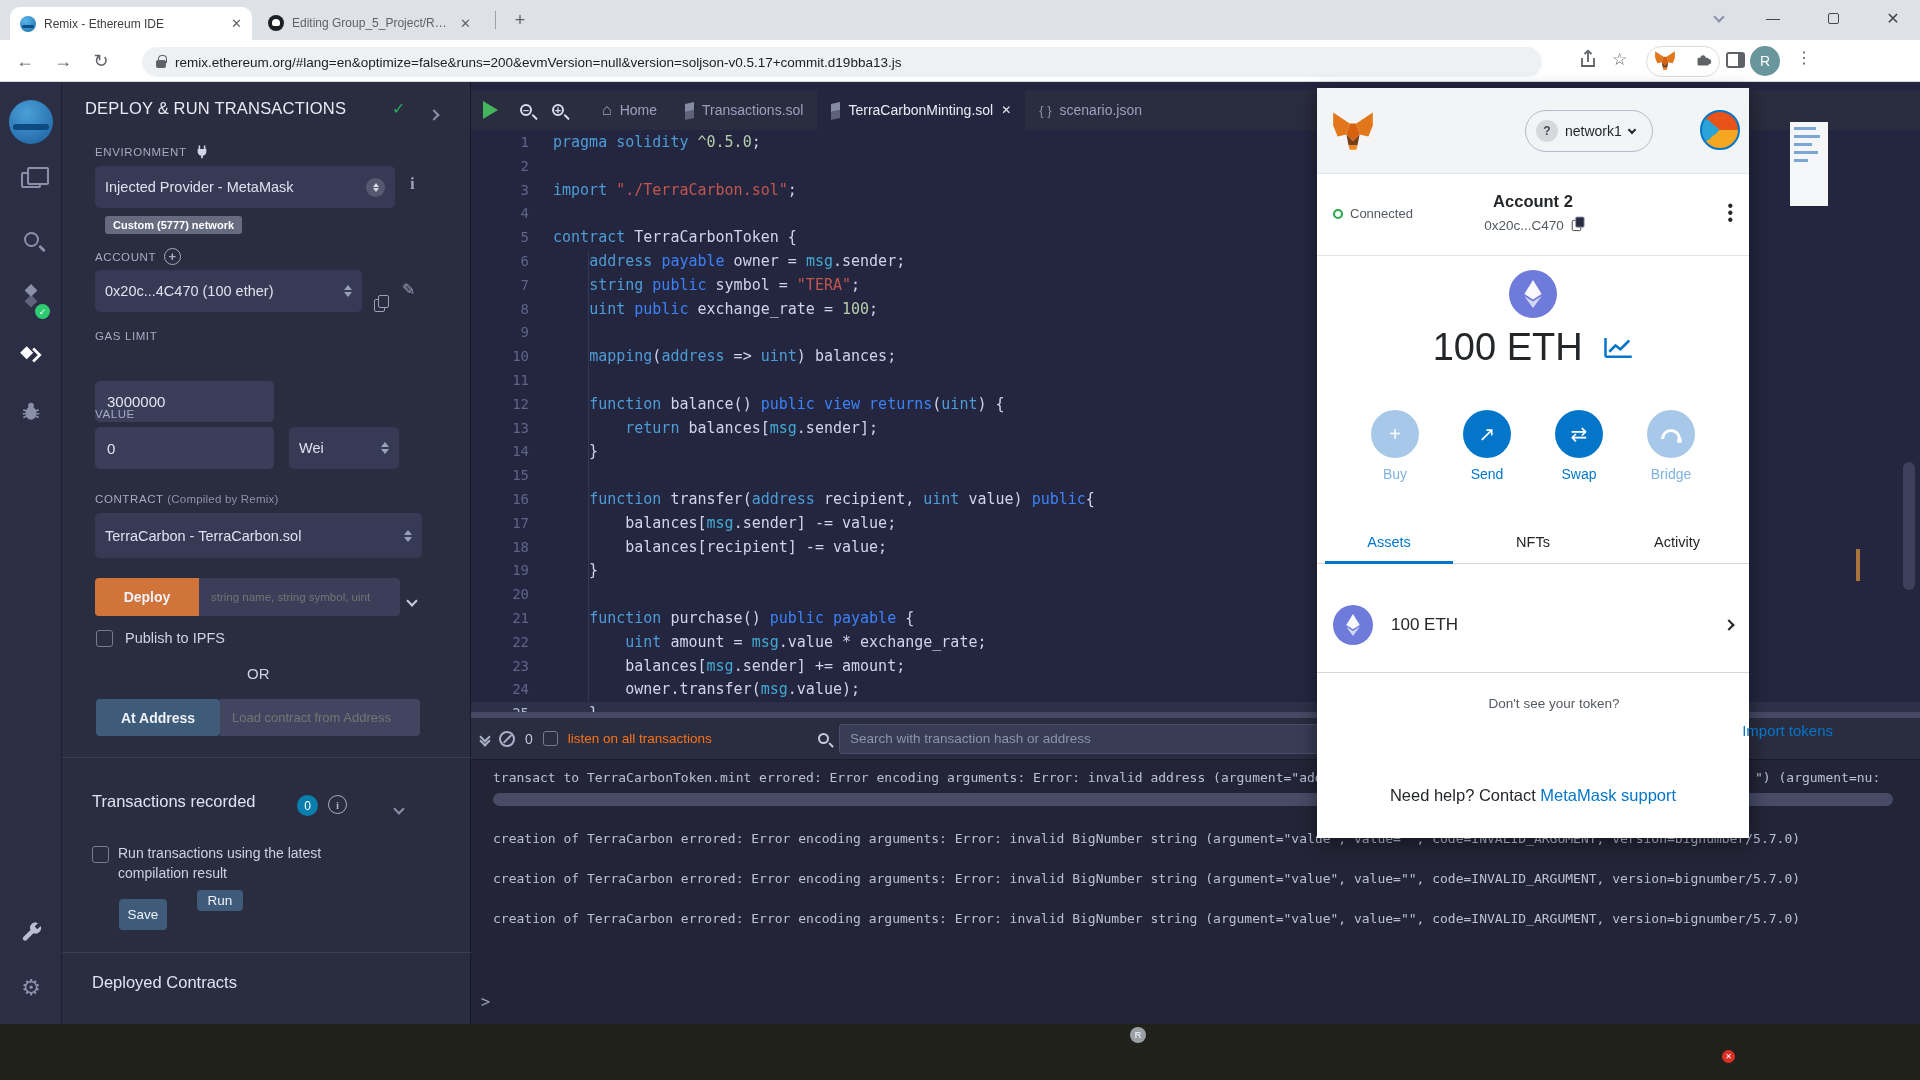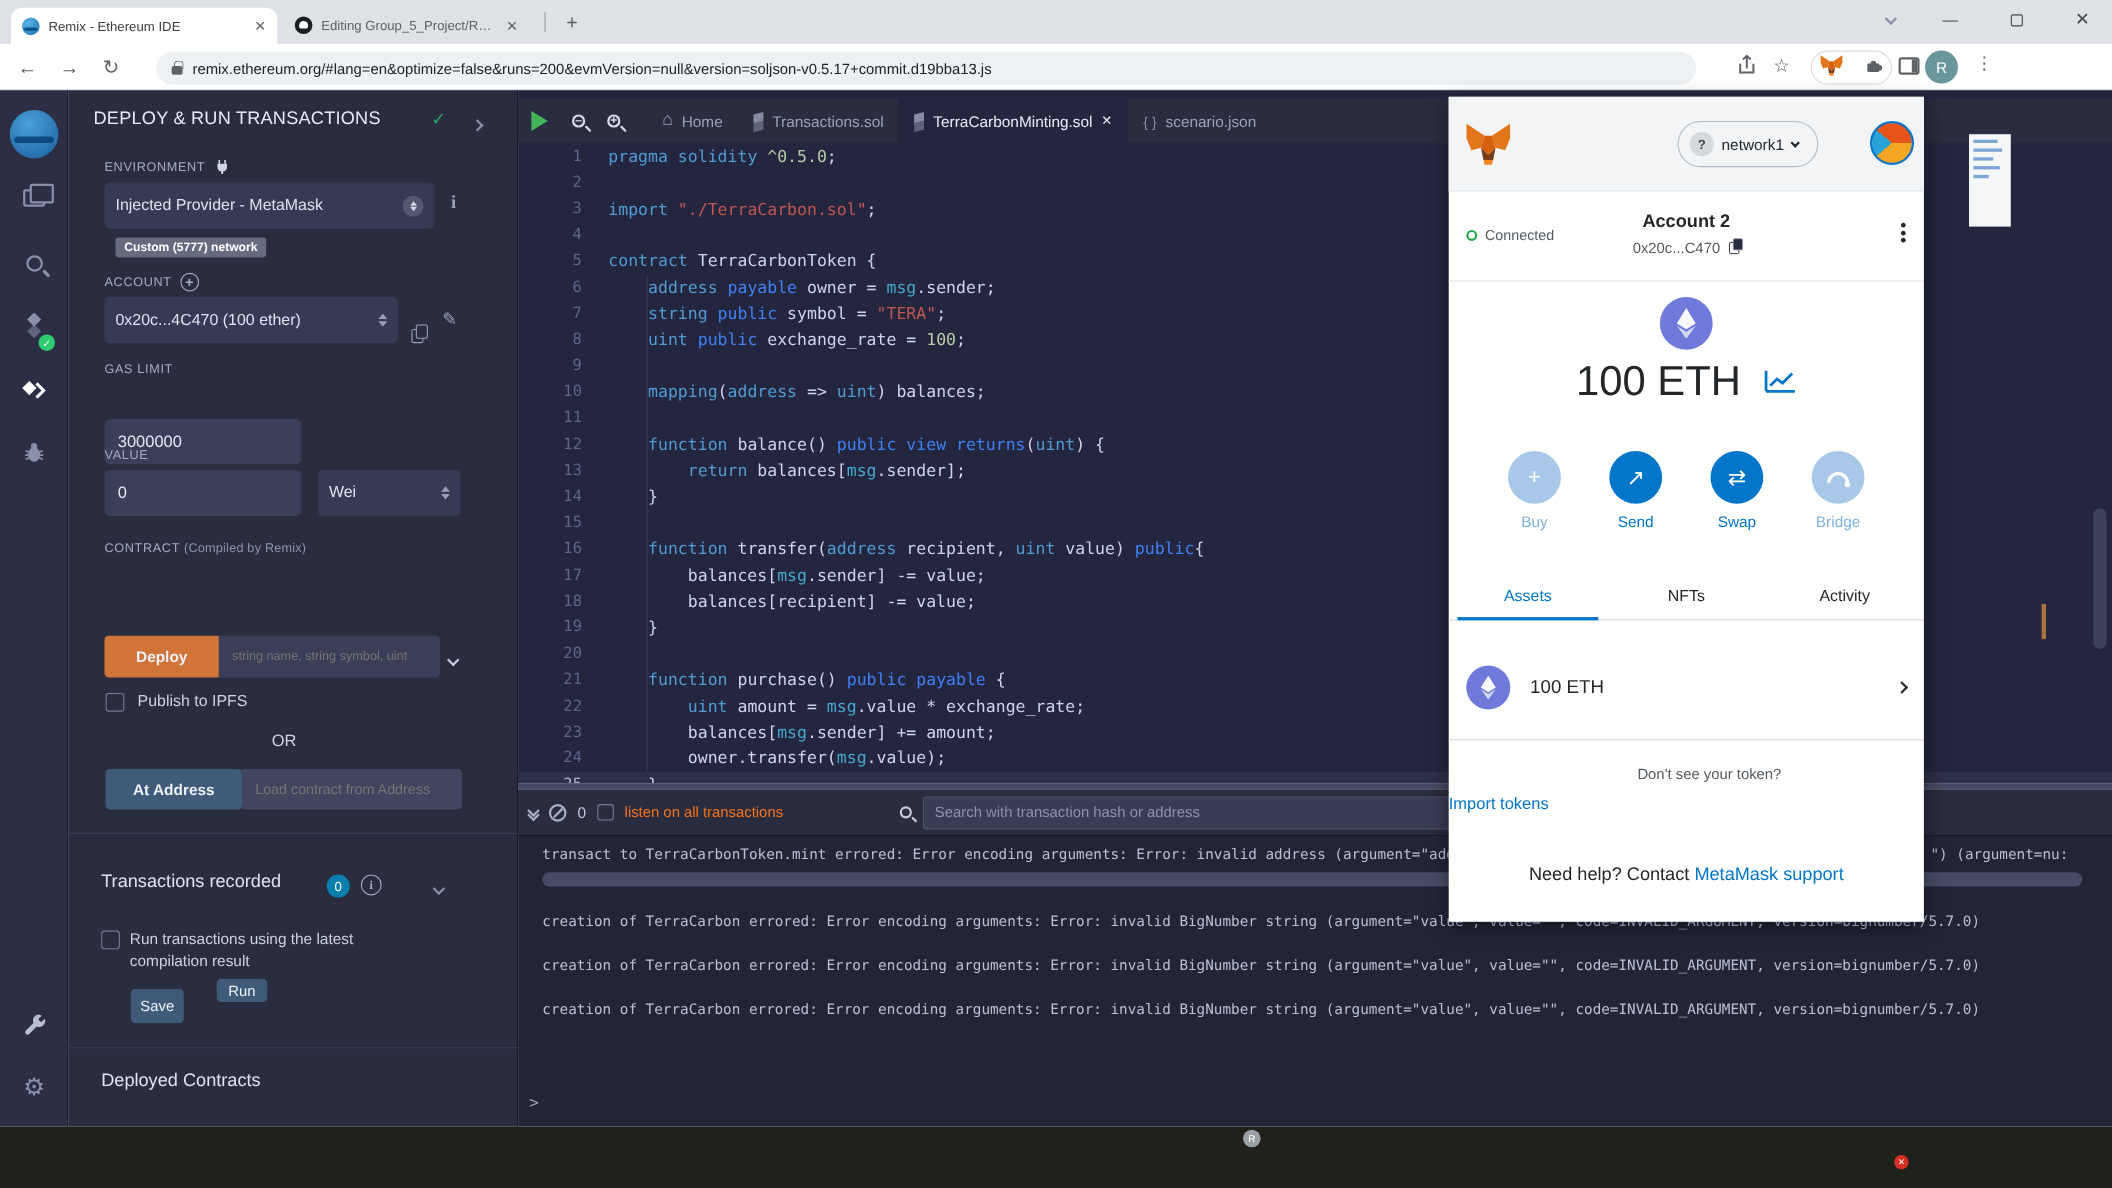--- a/index.html
+++ b/index.html
@@ -295,31 +295,38 @@
       </span>
   </div>
   <div class="abs copy-ic" style="left:374px;top:283px;"></div>
   <div class="abs" style="left:402px;top:280px;color:#9aa0b8;font-size:16px;">✎</div>
 
   <div class="abs plabel" style="left:95px;top:330px;">GAS LIMIT</div>
   <input class="abs pinput" style="left: 95px; top: 349px; width: 179px; height: 41px; margin-top: 32px;" readonly="" value="3000000">
 
   <div class="abs plabel" style="left:95px;top:408px;">VALUE</div>
   <input class="abs pinput" style="left: 95px; top: 427px; width: 179px; height: 42px;" readonly="" value="0">
-  <div class="abs pselect" style="left:289px;top:427px;width:130px;height:42px;">
+  <div class="abs pselect" style="left:289px;top:427px;width:110px;height:42px;">
     <span>Wei</span>
     <span class="stepper">
         <span class="tri-up"></span>
         <span class="tri-dn"></span>
       </span>
   </div>
 
   <div class="abs plabel" style="left:95px;top:493px;">
     <span>CONTRACT</span>
     <span style="text-transform:none;letter-spacing:.2px;color:#8d93ad;">(Compiled by Remix)</span>
+  </div>
+  <div class="abs pselect" style="left:95px;top:513px;width:327px;height:45px;">
+    <span>TerraCarbon - TerraCarbon.sol</span>
+    <span class="stepper">
+        <span class="tri-up"></span>
+        <span class="tri-dn"></span>
+      </span>
   </div>
 
   <div class="abs btn btn-deploy" style="left:95px;top:578px;width:104px;height:38px;">Deploy</div>
   <input class="abs pinput" style="left: 199px; top: 578px; width: 201px; height: 38px; border-radius: 0px 4px 4px 0px; font-size: 11.5px;" placeholder="string name, string symbol, uint">
   <div class="abs" style="left:408px;top:591px;"><span class="chev" style="border-color:#c8cce0;"></span></div>
 
   <div class="abs checkbox" style="left:96px;top:630px;width:17px;height:17px;"></div>
   <div class="abs" style="left:125px;top:630px;font-size:14.5px;color:#cdd2e4;">Publish to IPFS</div>
   <div class="abs" style="left:247px;top:665px;font-size:15px;color:#cdd2e4;">OR</div>
 
@@ -538,21 +545,21 @@
         <svg width="14" height="22" viewBox="0 0 16 26">
             <polygon points="8,0 16,13 8,18 0,13" fill="#fff" opacity=".95"></polygon>
             <polygon points="8,20 16,15 8,26 0,15" fill="#fff" opacity=".7"></polygon>
           </svg>
       </span>
       <span style="font-size:17px;">100 ETH</span>
       <span class="chev chev-r" style="margin-left:auto;border-color:#24272a;"></span>
     </div>
     <div style="position:absolute;left:0;top:584px;width:432px;height:1px;background:#d6d9dc;"></div>
     <div style="position:absolute;left:0;top:608px;width:474px;text-align:center;font-size:13.5px;color:#535a61;">Don't see your token?</div>
-    <div class="mm-link" style="position:absolute;left:0;top:634px;width:516px;text-align:left;font-size:15px;">Import tokens</div>
+    <div class="mm-link" style="position:absolute;left:0;top:634px;width:516px;text-align:right;font-size:15px;">Import tokens</div>
     <div style="position:absolute;left:0;top:698px;width:432px;text-align:center;font-size:16.5px;">
       <span>Need help? Contact </span><span class="mm-link">MetaMask support</span>
     </div>
   </div>
 
   <div class="abs taskbar"></div>
   <div class="abs sun"></div>
   <div class="abs" style="left:56px;top:1033px;color:#fff;font-size:12.5px;">22°C</div>
   <div class="abs" style="left:56px;top:1051px;color:#e4e4da;font-size:12px;">Sunny</div>
   <div class="abs winlogo">

